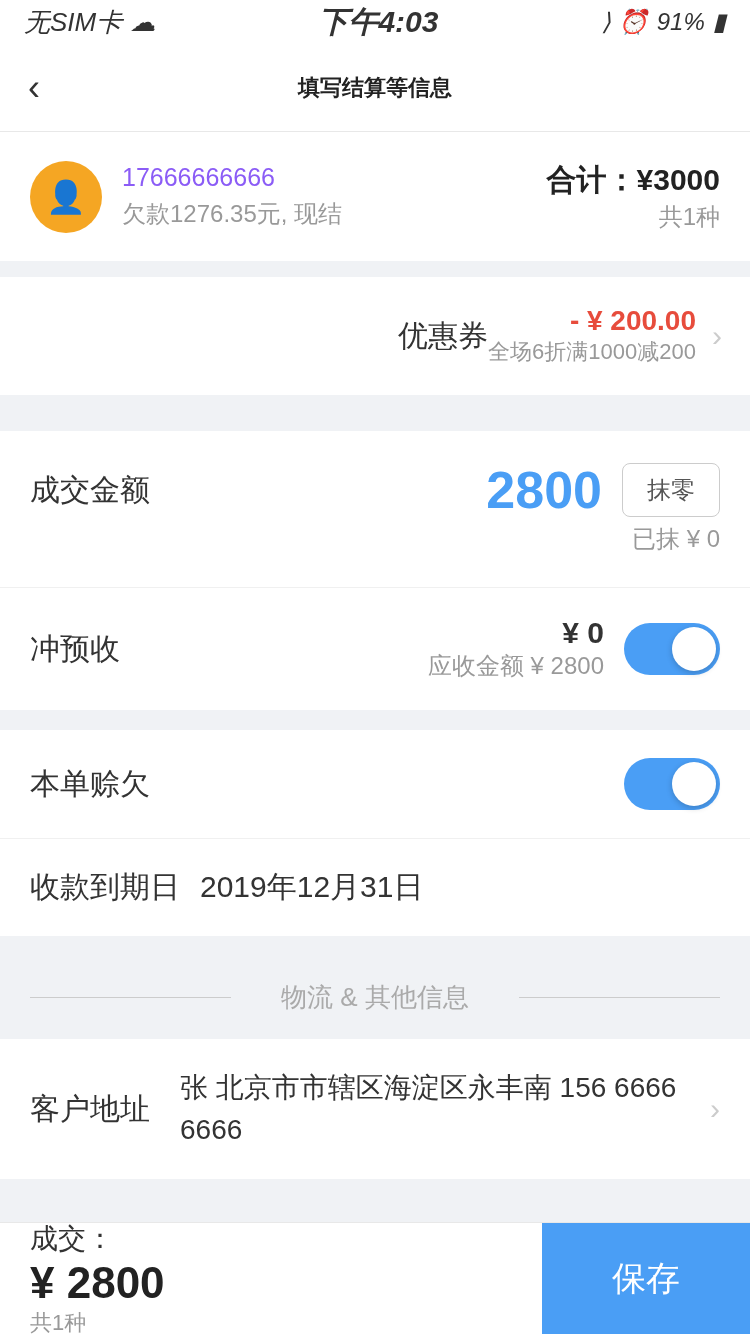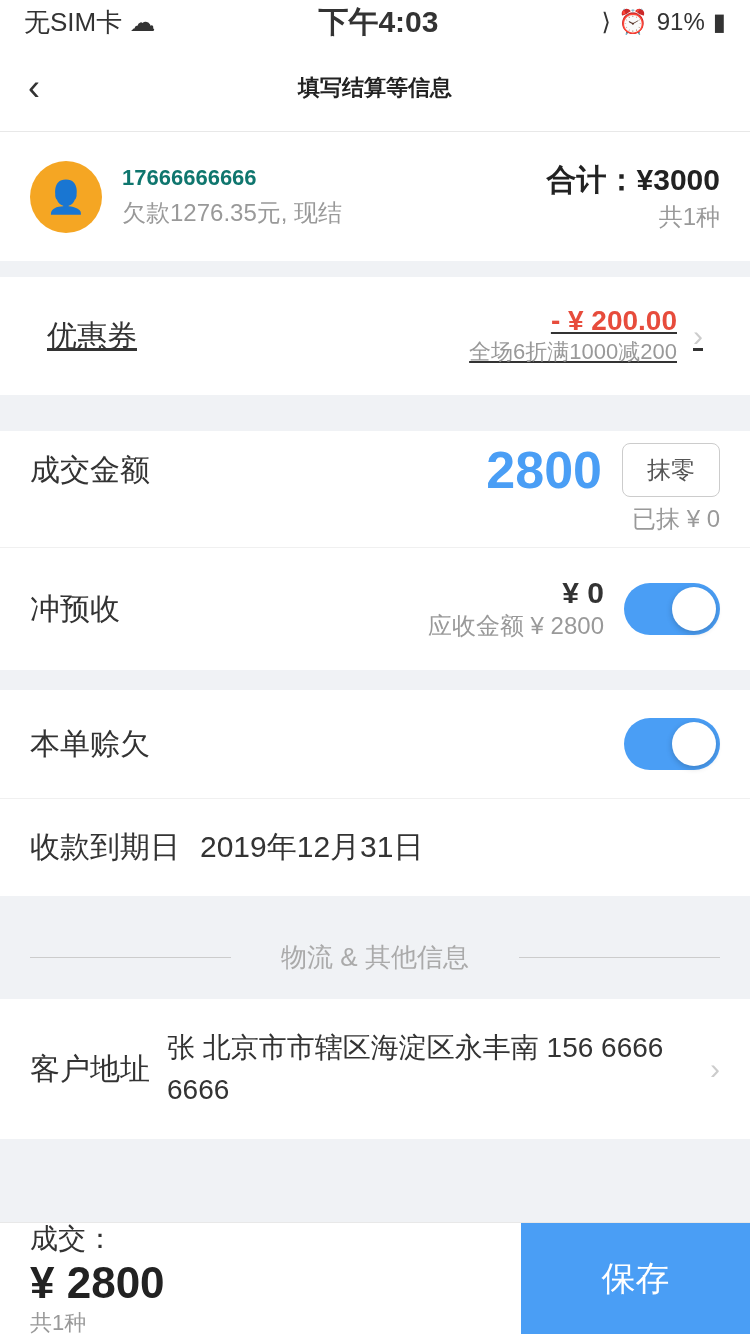--- a/index.html
+++ b/index.html
@@ -16,20 +16,21 @@
     
     .status-bar {
       height: 44px;
       background: #fff;
       display: flex;
       align-items: center;
       justify-content: space-between;
       padding: 0 24px;
       font-size: 26px;
       font-weight: 500;
+      font-style: italic;
     }
     .status-left { display: flex; align-items: center; gap: 10px; }
     .status-center { font-size: 30px; font-weight: 600; }
     .status-right { display: flex; align-items: center; gap: 8px; font-size: 24px; }
 
     
     .nav-bar {
       height: 88px;
       background: #fff;
       display: flex;
@@ -72,47 +73,46 @@
       border-radius: 50%;
       background: #f5a623;
       display: flex;
       align-items: center;
       justify-content: center;
       font-size: 32px;
       color: #fff;
       flex-shrink: 0;
     }
     .customer-info { display: flex; flex-direction: column; gap: 6px; }
-    .customer-phone { font-size: 22px; font-weight: 700; color: #0f766e; }
+    .customer-phone { font-size: 25px; font-weight: 400; color: #8b5cf6; }
     .customer-sub { font-size: 24px; color: #999; }
     .customer-right { text-align: right; }
     .total-amount { font-size: 30px; font-weight: 600; color: #222; }
     .total-count { font-size: 24px; color: #999; }
 
     
     .coupon-section {
       background: #fff;
-      padding: 28px 47px;
-      display: flex;
-      align-items: center;
-      justify-content: space-between;
+      padding: 28px 28px;
+      display: flex;
+      align-items: center;
+      justify-content: flex-end;
       margin-bottom: 16px;
-      text-decoration: underline;
     }
     .coupon-label { font-size: 30px; color: #333; }
     .coupon-right { display: flex; align-items: center; gap: 16px; }
     .coupon-info { text-align: right; }
     .coupon-discount { font-size: 28px; color: #e74c3c; font-weight: 600; }
     .coupon-desc { font-size: 22px; color: #999; }
     .chevron-right { font-size: 30px; color: #ccc; }
 
     
     .amount-section {
       background: #fff;
-      padding: 12px 30px;
+      padding: 32px 30px;
       margin-bottom: 0;
     }
     .amount-row {
       display: flex;
       align-items: center;
       justify-content: space-between;
     }
     .amount-label { font-size: 30px; color: #333; }
     .amount-right { display: flex; align-items: center; gap: 20px; }
     .amount-value { font-size: 52px; font-weight: 700; color: #4a9ef5; line-height: 1; }
@@ -209,21 +209,21 @@
     .logistics-text { font-size: 26px; color: #aaa; white-space: nowrap; }
 
     
     .address-section {
       background: #fff;
       padding: 28px 30px;
       display: flex;
       align-items: center;
       justify-content: space-between;
     }
-    .address-label { font-size: 30px; color: #333; flex-shrink: 0; margin-right: 17px; }
+    .address-label { font-size: 30px; color: #333; flex-shrink: 0; margin-right: 30px; }
     .address-value { font-size: 28px; color: #333; flex: 1; line-height: 1.5; }
 
     
     .bottom-area {
       position: fixed;
       bottom: 0;
       width: 750px;
       height: 112px;
       background: #fff;
       display: flex;
@@ -247,21 +247,21 @@
       background: #f5a623;
       display: flex;
       align-items: center;
       justify-content: center;
       font-size: 34px;
       color: #fff;
       font-weight: 500;
       cursor: pointer;
     }
     .btn-save {
-      width: 229px;
+      width: 208px;
       height: 100%;
       background: #4a9ef5;
       display: flex;
       align-items: center;
       justify-content: center;
       font-size: 34px;
       color: #fff;
       font-weight: 500;
       cursor: pointer;
     }

